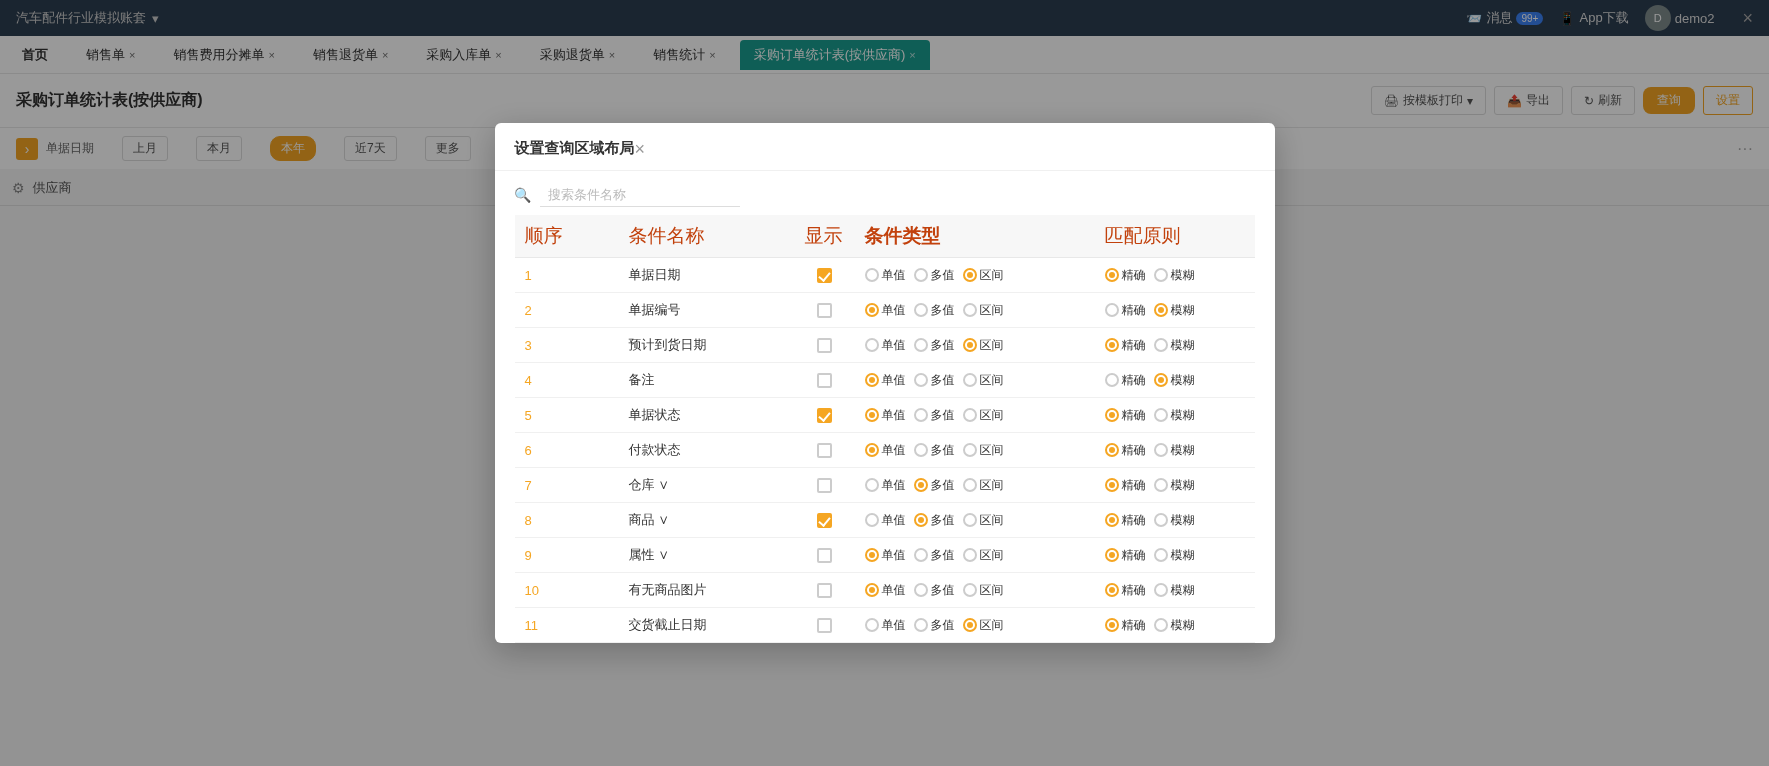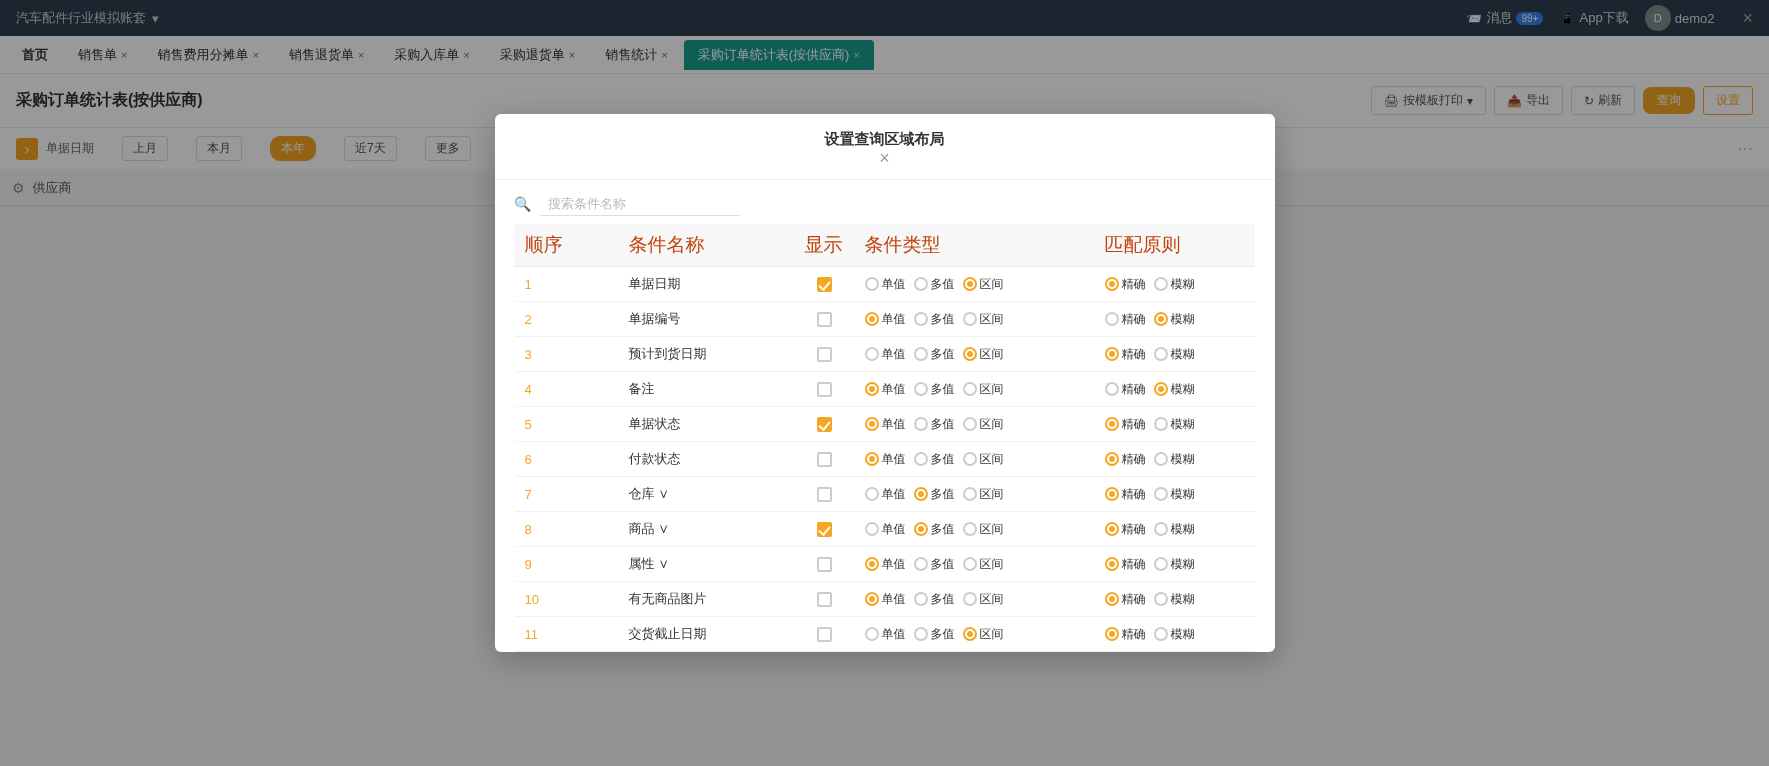--- a/index.html
+++ b/index.html
@@ -23,21 +23,21 @@
     .close-x { color: #aaa; cursor: pointer; font-size: 18px; margin-left: 12px; }
 
     
     .tab-bar {
       background: #fff;
       height: 38px;
       display: flex;
       align-items: center;
       padding: 0 8px;
       border-bottom: 1px solid #e8e8e8;
-      gap: 2px;
+      gap: 10px;
     }
     .tab { padding: 6px 14px; border-radius: 4px 4px 0 0; font-size: 13px; cursor: pointer; color: #333; display: flex; align-items: center; gap: 4px; }
     .tab.active { background: #1a9d8f; color: #fff; }
     .tab .tab-close { font-size: 11px; color: inherit; opacity: 0.7; }
     .tab-home { background: transparent; color: #333; font-weight: bold; }
 
     
     .page-content {
       background: #f5f5f5;
       min-height: calc(766px - 74px);
@@ -98,24 +98,22 @@
       border-radius: 6px;
       width: 780px;
       max-height: 640px;
       display: flex;
       flex-direction: column;
       box-shadow: 0 8px 32px rgba(0,0,0,0.25);
     }
     .modal-header {
       display: flex;
       align-items: center;
-      justify-content: space-between;
       padding: 16px 20px 12px;
       border-bottom: 1px solid #f0f0f0;
-      flex-direction: column;
     }
     .modal-title { font-size: 15px; font-weight: bold; color: #333; }
     .modal-close { cursor: pointer; color: #999; font-size: 18px; line-height: 1; }
 
     
     .modal-tabs { display: flex; gap: 0; padding: 0 20px; border-bottom: 1px solid #e8e8e8; margin-top: 4px; }
     .modal-tab { padding: 10px 16px; font-size: 13px; cursor: pointer; color: #555; border-bottom: 2px solid transparent; }
     .modal-tab.active { color: #1a9d8f; border-bottom: 2px solid #1a9d8f; font-weight: 500; }
 
     
@@ -329,21 +327,21 @@
       <input class="modal-search-input" type="text" placeholder="搜索条件名称" style="">
     </div>
 
     <div class="modal-table">
       <table>
         <thead>
           <tr>
             <th>顺序</th>
             <th>条件名称</th>
             <th style="width:60px;">显示</th>
-            <th style="width:240px;">条件类型</th>
+            <th style="width:240px;font-weight:bold;">条件类型</th>
             <th style="width:160px;">匹配原则</th>
           </tr>
         </thead>
         <tbody id="table-body">
         <tr>
               <td><span class="order-num">1</span></td>
               <td>单据日期</td>
               <td>
                 <div class="cb-wrap">
                   <span class="checkbox-sq checked"></span>

